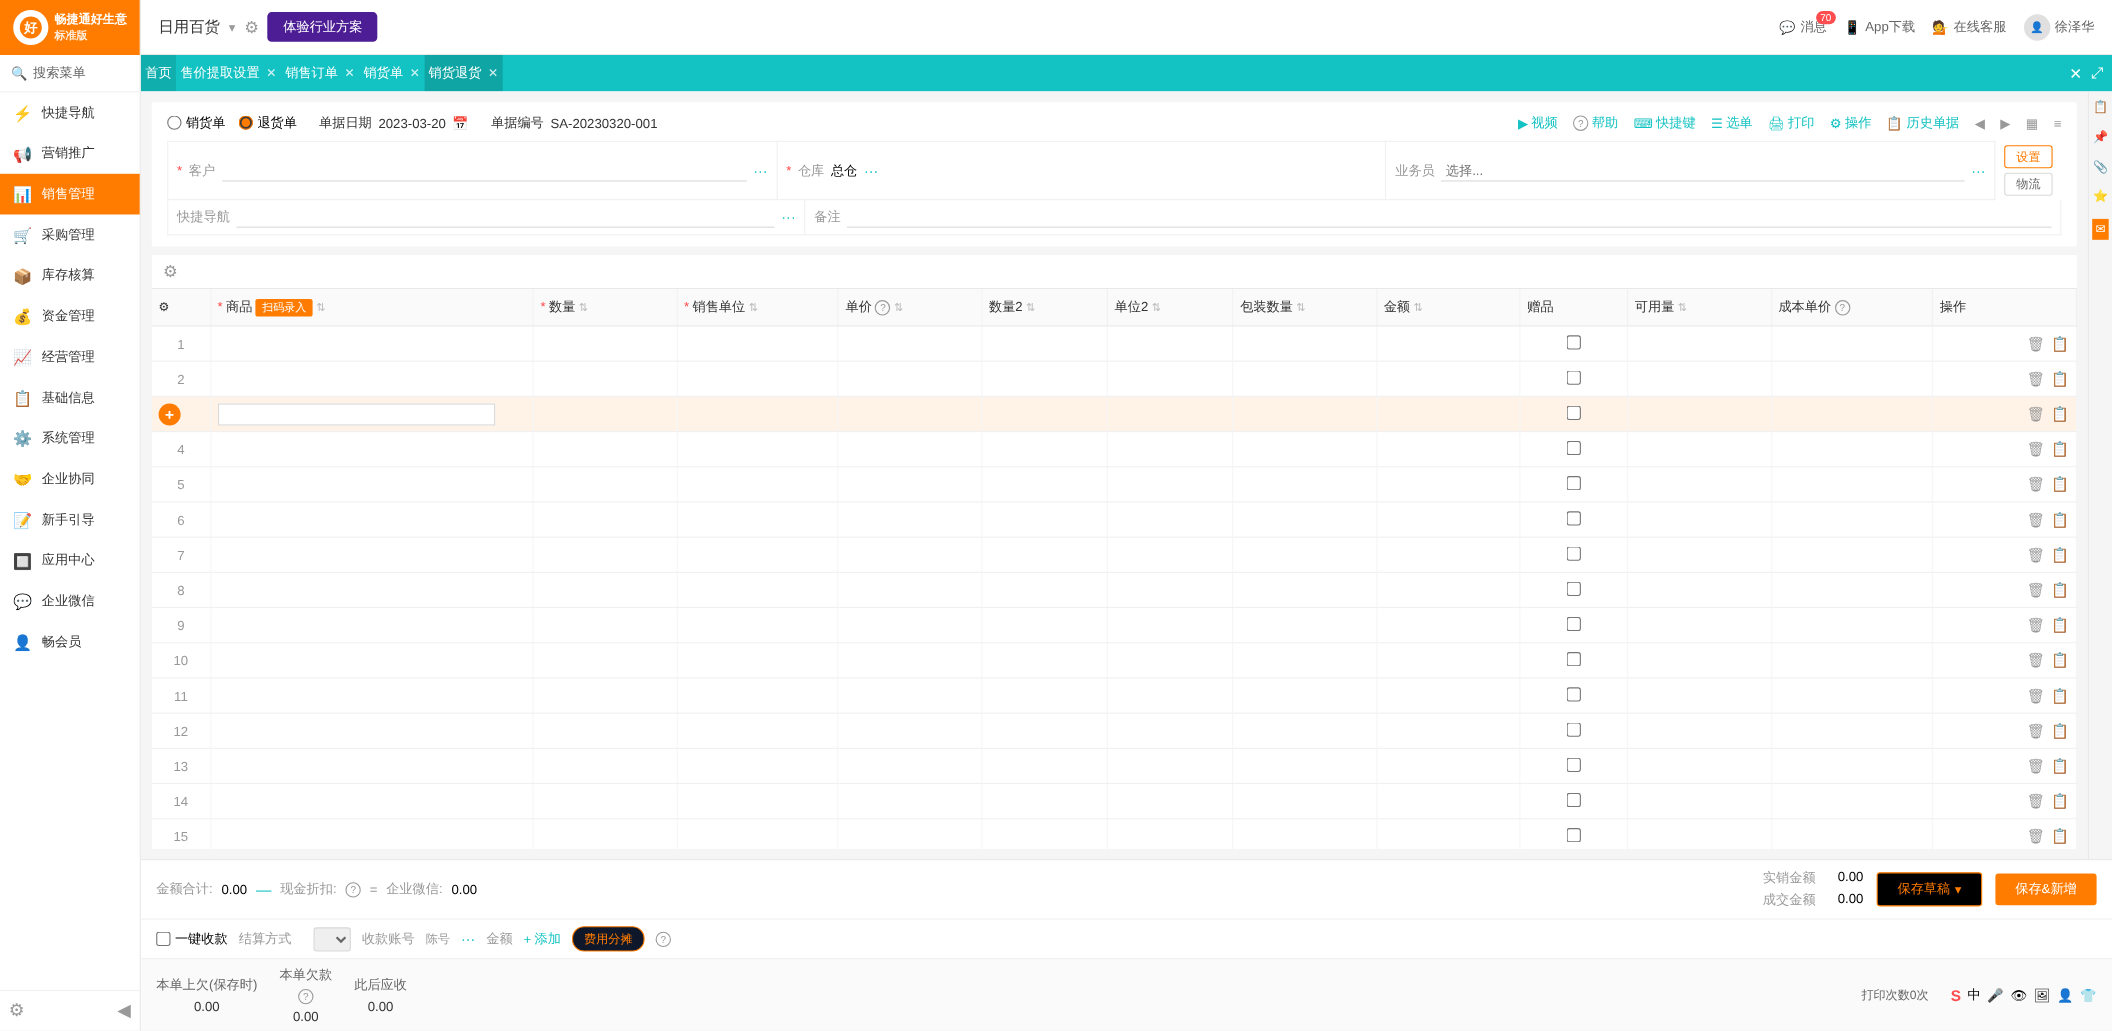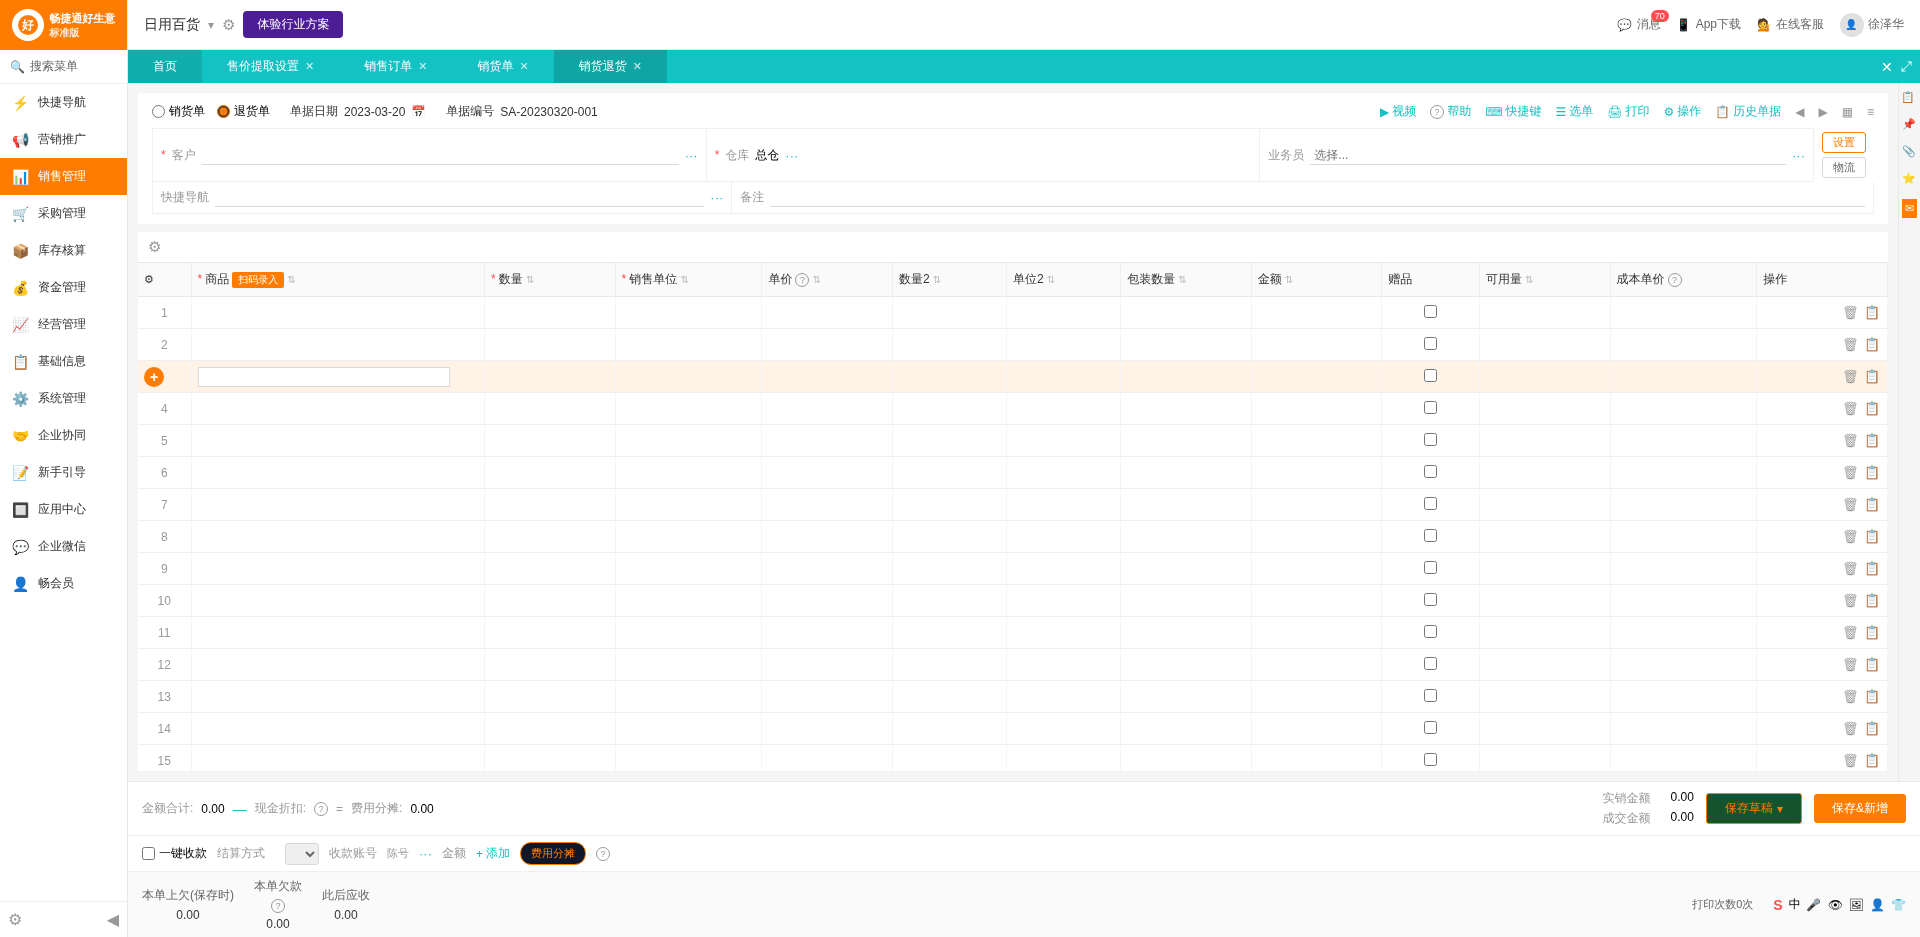--- a/index.html
+++ b/index.html
@@ -63,38 +63,38 @@
     .right-panel { width: 22px; background: #f5f5f5; display: flex; flex-direction: column; align-items: center; padding: 8px 0; gap: 14px; border-left: 1px solid #e8e8e8; }
     .help-icon { display: inline-flex; align-items: center; justify-content: center; width: 14px; height: 14px; border-radius: 50%; border: 1px solid #999; color: #999; font-size: 9px; cursor: pointer; }
 
     .content-wrapper { display: flex; flex: 1; overflow: hidden; }
     .main-content { flex: 1; overflow-y: auto; padding: 10px; background: #f5f5f5; display: flex; flex-direction: column; gap: 8px; }
 
     .form-section { background: white; padding: 10px 14px; border-radius: 2px; }
     .dots-link { color: #13c2c2; cursor: pointer; font-size: 13px; }
 
     .page-tabs { background: #13c2c2; display: flex; align-items: stretch; }
-    .page-tab { padding: 8px 25px; color: white; cursor: pointer; font-size: 13px; display: flex; align-items: center; gap: 6px; }
+    .page-tab { padding: 8px 4px; color: white; cursor: pointer; font-size: 13px; display: flex; align-items: center; gap: 6px; }
     .page-tab.home { background: rgba(0,0,0,0.1); }
     .tab-x { font-size: 11px; opacity: 0.8; }
     .page-tabs-right { margin-left: auto; display: flex; align-items: center; padding-right: 8px; gap: 8px; }
 
     .bottom-section { background: white; border-top: 1px solid #e8e8e8; }
     .bottom-amount-row { display: flex; align-items: center; padding: 8px 14px; gap: 8px; }
     .bottom-payment-row { display: flex; align-items: center; padding: 6px 14px; gap: 10px; border-top: 1px solid #f0f0f0; }
     .bottom-status-row { display: flex; align-items: center; padding: 6px 14px; gap: 20px; border-top: 1px solid #f0f0f0; background: #fafafa; }
     .summary-box { display: flex; flex-direction: column; gap: 3px; align-items: flex-end; }
 
     .teal { color: #13c2c2; }
     .orange { color: #ff7c00; }
     .red { color: #ff4d4f; }
     .gray { color: #999; }
 
     .btn-orange { background: #ff7c00; color: white; border: none; padding: 6px 18px; border-radius: 3px; cursor: pointer; }
-    .btn-outline-orange { background: #14532d; color: #ff7c00; border: 1px solid #ff7c00; padding: 6px 18px; border-radius: 3px; cursor: pointer; display: flex; align-items: center; gap: 4px; }
+    .btn-outline-orange { background: #000000; color: #ff7c00; border: 1px solid #ff7c00; padding: 6px 18px; border-radius: 3px; cursor: pointer; display: flex; align-items: center; gap: 4px; }
   </style>
 </head>
 <body>
 
 <div class="sidebar">
   <div class="sidebar-logo">
     <div class="logo-icon">
       <svg viewBox="0 0 24 24" fill="#ff7c00">
           <circle cx="12" cy="12" r="10"></circle>
           <text x="6" y="16" fill="white" font-size="10">好</text>
@@ -728,21 +728,21 @@
 
   <div class="bottom-section">
 
     <div class="bottom-amount-row">
       <span class="gray">金额合计:</span>
       <span>0.00</span>
       <span class="minus-icon">—</span>
       <span class="gray">现金折扣:</span>
       <span class="help-icon">?</span>
       <span class="equals-icon">=</span>
-      <span class="gray">费用分摊:</span>
+      <span class="gray">企业微信:</span>
       <span>0.00</span>
 
       <div style="margin-left:auto;display:flex;align-items:center;gap:12px;">
         <div class="summary-box">
           <div style="display:flex;gap:20px;">
             <span class="gray">实销金额</span>
             <span>0.00</span>
           </div>
           <div style="display:flex;gap:20px;">
             <span class="gray">成交金额</span>

